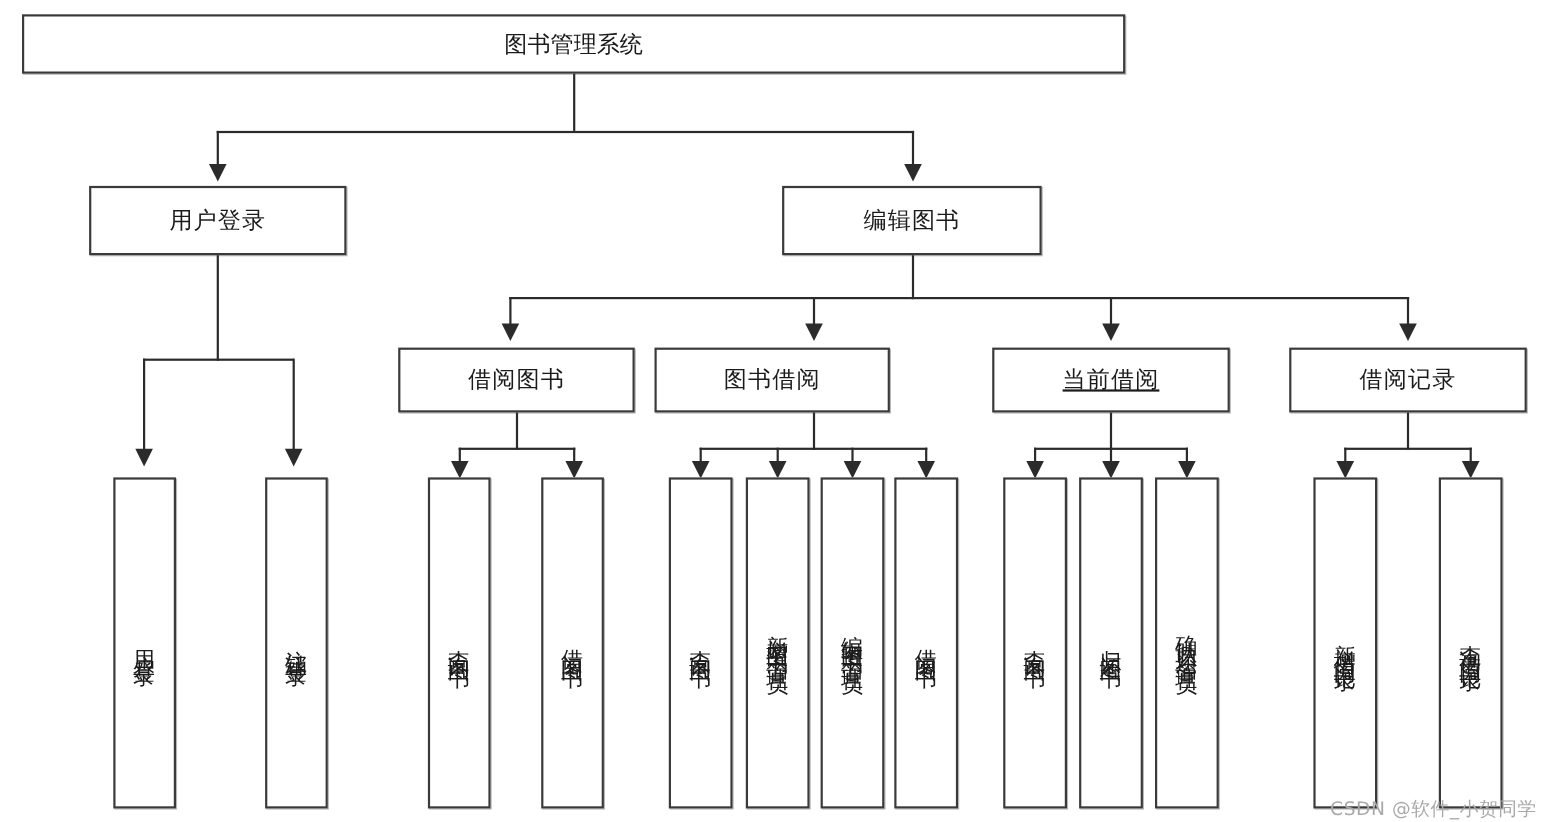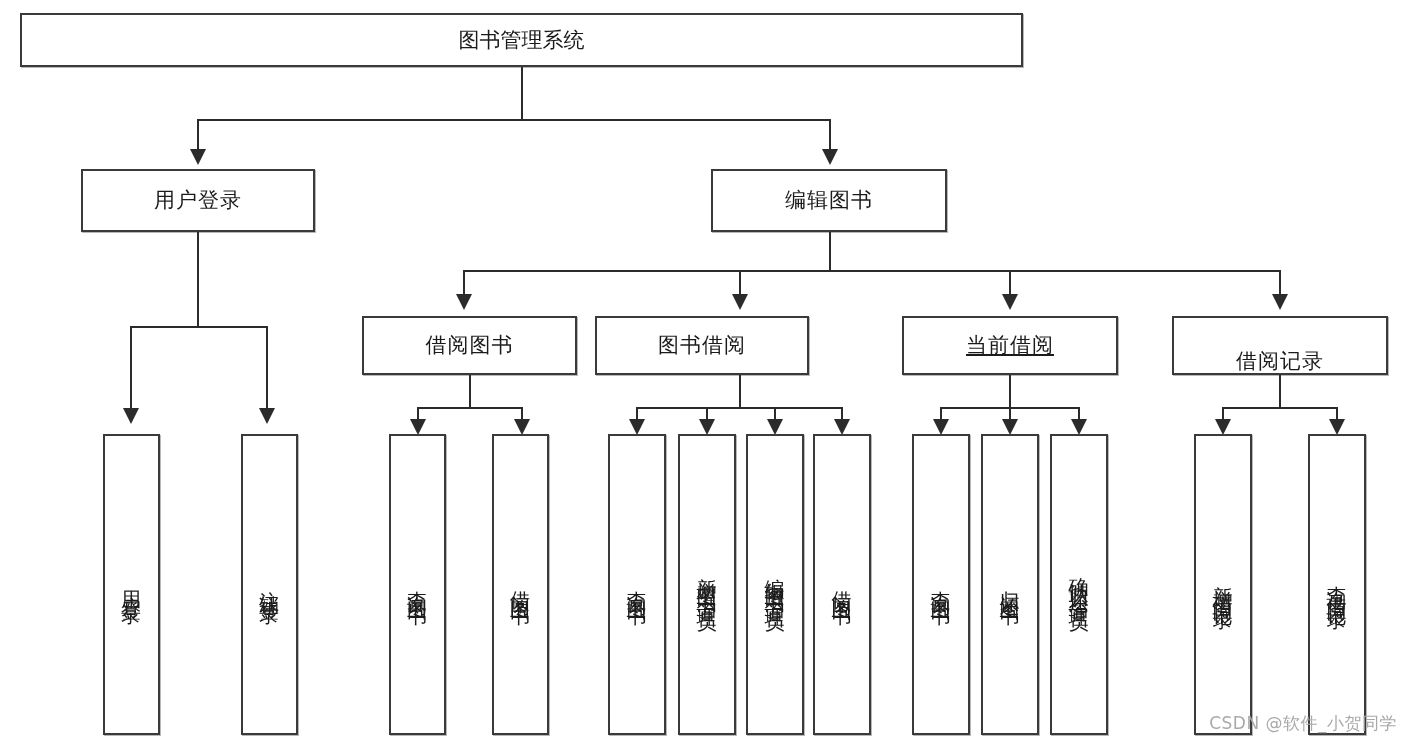--- a/index.html
+++ b/index.html
@@ -61,21 +61,21 @@
     width: 0;
     height: 0;
     border-left: 8px solid transparent;
     border-right: 8px solid transparent;
     border-top: 16px solid #2b2b2b;
   }
   
   #watermark {
     position: absolute;
     right: 8px;
-    bottom: 12px;
+    bottom: 0;
     font-size: 17px;
     color: #a9a9a9;
     white-space: nowrap;
     letter-spacing: 0.5px;
     margin-left: 35px;
   }
 </style>
 </head>
 <body>
 
@@ -122,21 +122,21 @@
 
   <div class="node horiz" style="left:362px; top:316px; width:215px; height:59px;">
     <span>借阅图书</span>
   </div>
   <div class="node horiz" style="left:595px; top:316px; width:214px; height:59px;text-align:right;">
     <span>图书借阅</span>
   </div>
   <div class="node horiz" style="left:902px; top:316px; width:216px; height:59px;text-decoration:underline;">
     <span>当前借阅</span>
   </div>
-  <div class="node horiz" style="left:1172px; top:316px; width:216px; height:59px;align-items:flex-end;">
+  <div class="node horiz" style="left:1172px; top:316px; width:216px; height:59px;">
     <span>借阅记录</span>
   </div>
 
   <div class="edge vline" style="left:469px; top:375px; width:2px; height:34px;"></div>
   <div class="edge hline" style="left:417px; top:407px; width:106px; height:2px;"></div>
   <div class="edge vline" style="left:417px; top:407px; width:2px; height:14px;"></div>
   <div class="arrow" style="left:410px; top:419px;"></div>
   <div class="edge vline" style="left:521px; top:407px; width:2px; height:14px;"></div>
   <div class="arrow" style="left:514px; top:419px;"></div>
 

